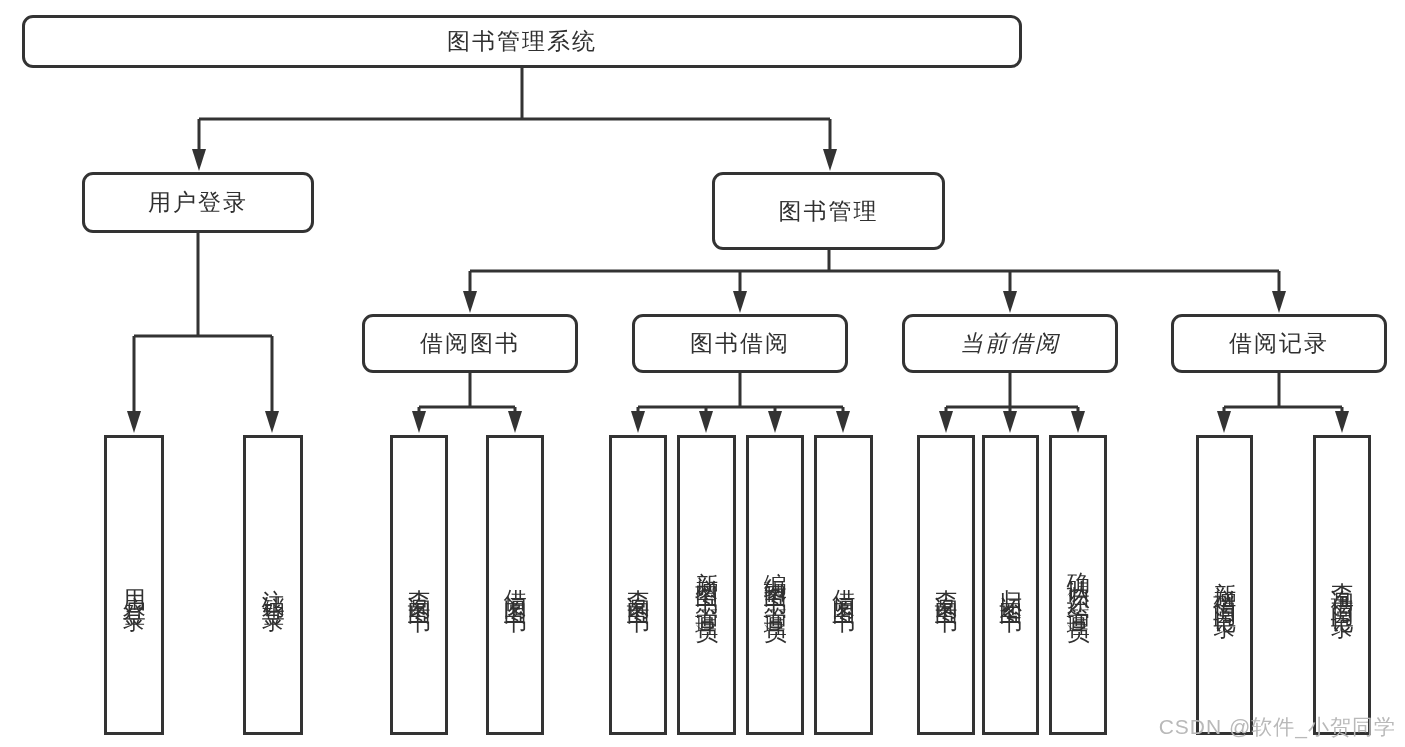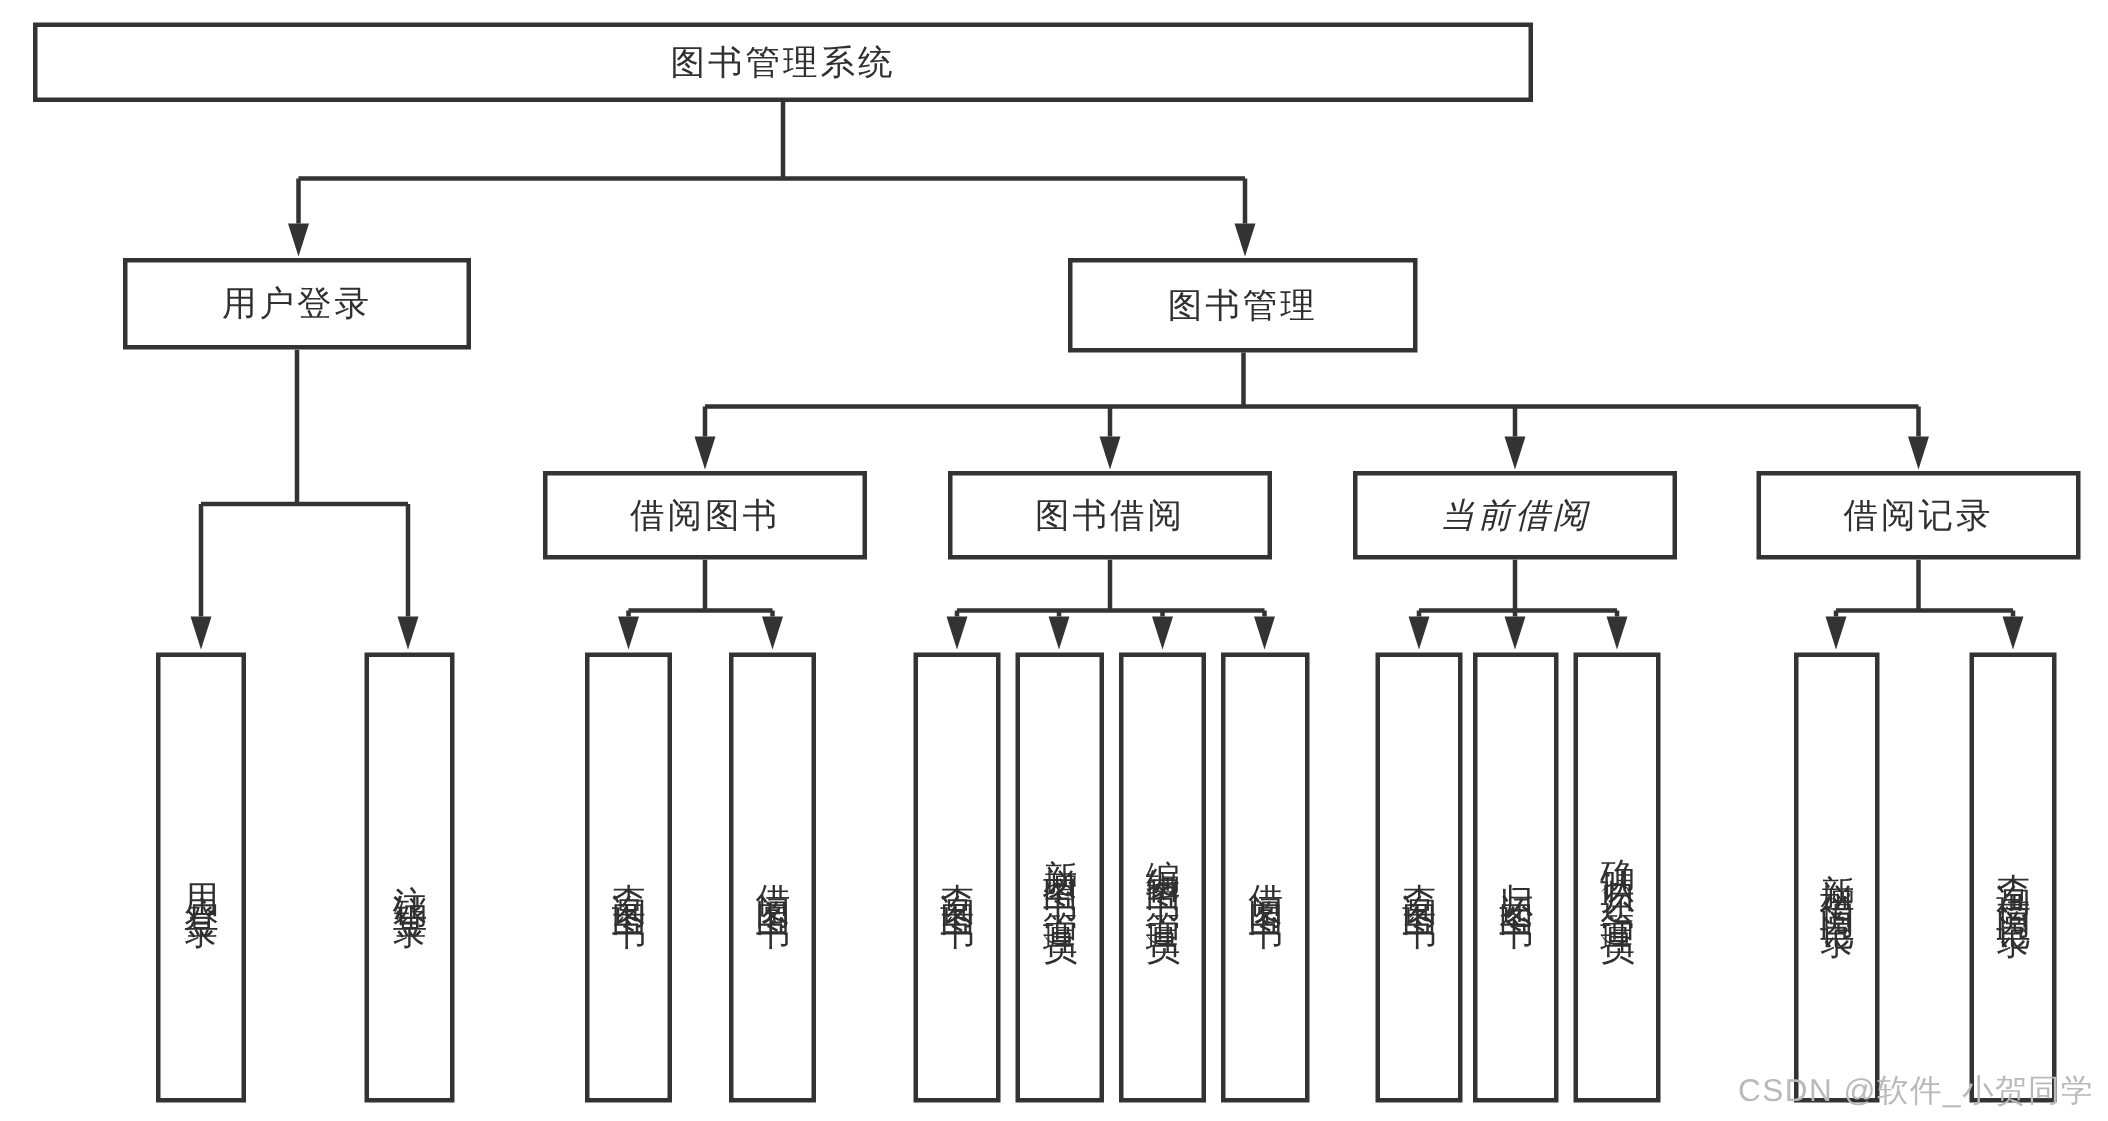--- a/index.html
+++ b/index.html
@@ -13,21 +13,21 @@
   .wires{position:absolute;left:0;top:0;z-index:1;}
   .node{
     position:absolute;
     box-sizing:border-box;
     border:3px solid #333333;
     background:#ffffff;
     display:flex;align-items:center;justify-content:center;
     z-index:2;
     color:#303030;
   }
-  .hnode{font-size:23px;letter-spacing:2px;}
+  .hnode{font-size:23px;letter-spacing:2px;border-radius:11px;}
   .vnode{top:435px;height:300px;}
   .vnode .vtext{
     writing-mode:vertical-rl;
     text-orientation:mixed;
     font-size:23px;
     letter-spacing:7px;
     line-height:1.2;
     color:#303030;
     white-space:nowrap;
   }
@@ -93,21 +93,21 @@
     </g>
   </svg>
 
   <div class="node hnode" style="left:22px;top:15px;width:1000px;height:53px;">
     <span>图书管理系统</span>
   </div>
 
   <div class="node hnode" style="left:82px;top:172px;width:232px;height:61px;">
     <span>用户登录</span>
   </div>
-  <div class="node hnode" style="left:712px;top:172px;width:233px;height:63px;">
+  <div class="node hnode" style="left:712px;top:172px;width:233px;height:78px;">
     <span>图书管理</span>
   </div>
 
   <div class="node hnode" style="left:362px;top:314px;width:216px;height:59px;">
     <span>借阅图书</span>
   </div>
   <div class="node hnode" style="left:632px;top:314px;width:216px;height:59px;text-align:center;">
     <span>图书借阅</span>
   </div>
   <div class="node hnode" style="left:902px;top:314px;width:216px;height:59px;font-style:italic;">

